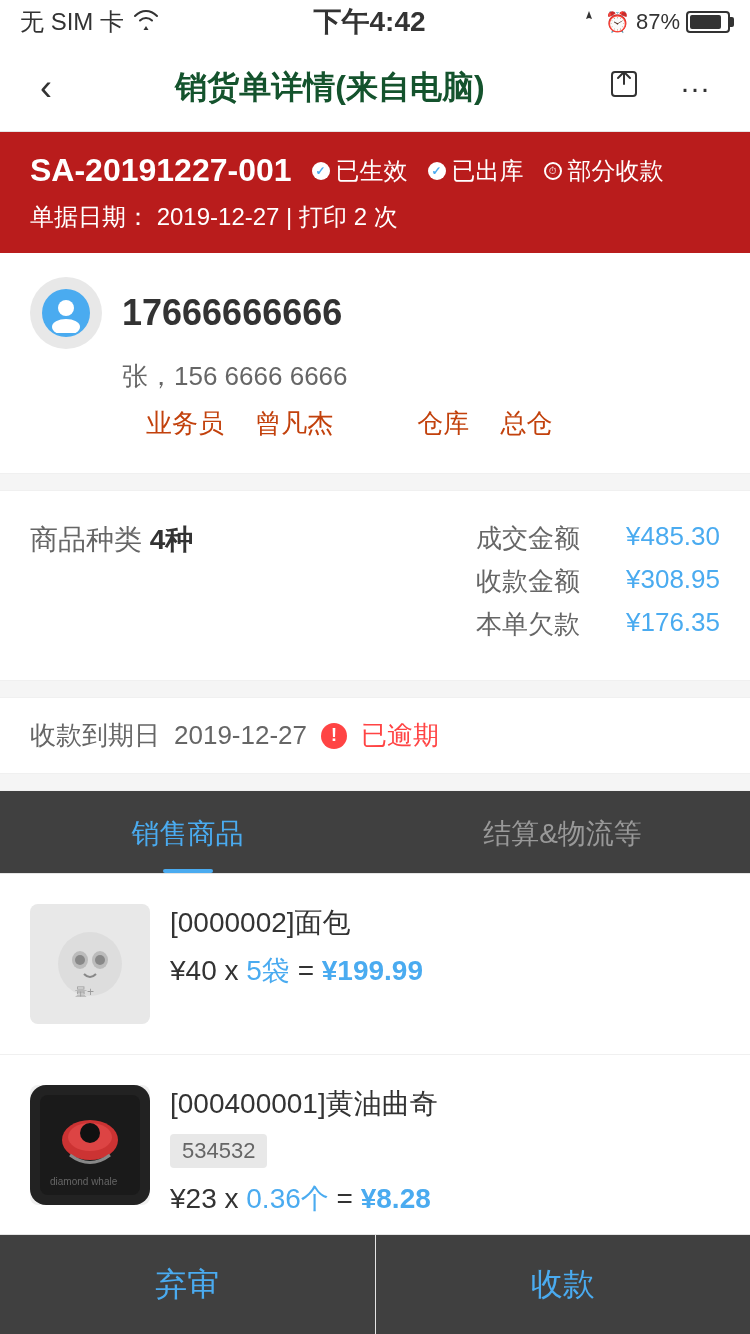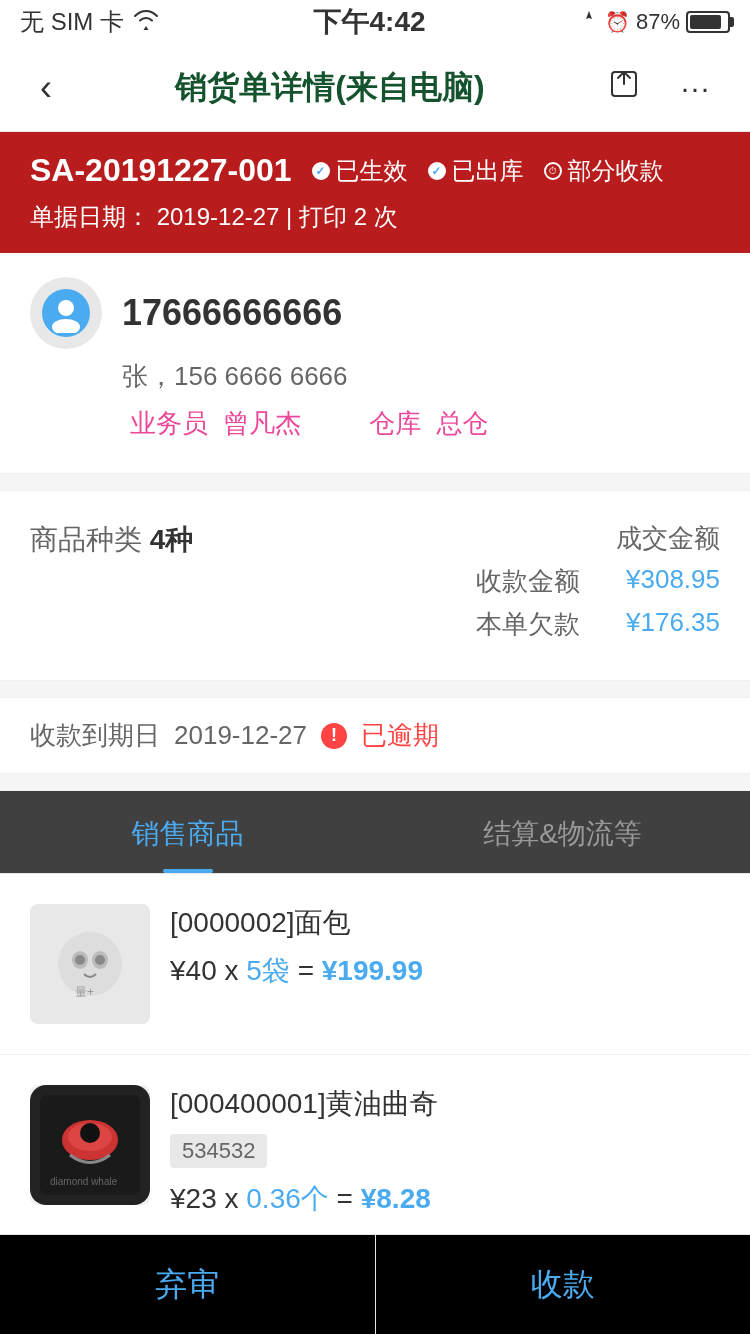--- a/index.html
+++ b/index.html
@@ -181,21 +181,21 @@
       font-size: 26px;
       color: #666;
       margin-bottom: 12px;
     }
     .customer-meta {
       display: flex;
       gap: 60px;
       font-size: 26px;
       color: #666;
     }
-    .customer-meta span { color: #ec4899; margin-left: 8px; }
+    .customer-meta span { color: #c2410c; margin-left: 24px; }
 
     
     .summary-section {
       background: #fff;
       padding: 30px 30px;
       margin-top: 16px;
       border-top: 1px solid #f0f0f0;
       border-bottom: 1px solid #f0f0f0;
     }
     .summary-grid {
@@ -324,21 +324,21 @@
     .product-price .qty { color: #4AABF0; }
     .product-price .total { color: #4AABF0; font-weight: 600; }
 
     
     .bottom-bar {
       position: fixed;
       bottom: 0;
       left: 0;
       width: 750px;
       height: 100px;
-      background: #000000;
+      background: #404040;
       border-top: 1px solid #e5e5e5;
       display: flex;
     }
     .bottom-btn {
       flex: 1;
       display: flex;
       align-items: center;
       justify-content: center;
       font-size: 32px;
       font-weight: 500;
@@ -445,20 +445,21 @@
 
 <div class="summary-section">
   <div class="summary-grid">
     <div class="summary-left">
       <span>商品种类</span>
       <span class="summary-left-val">4种</span>
     </div>
     <div class="summary-right">
       <div class="summary-row">
         <span class="summary-label">成交金额</span>
+        <span class="summary-value">¥485.30</span>
       </div>
       <div class="summary-row">
         <span class="summary-label">收款金额</span>
         <span class="summary-value">¥308.95</span>
       </div>
       <div class="summary-row">
         <span class="summary-label">本单欠款</span>
         <span class="summary-value">¥176.35</span>
       </div>
     </div>

